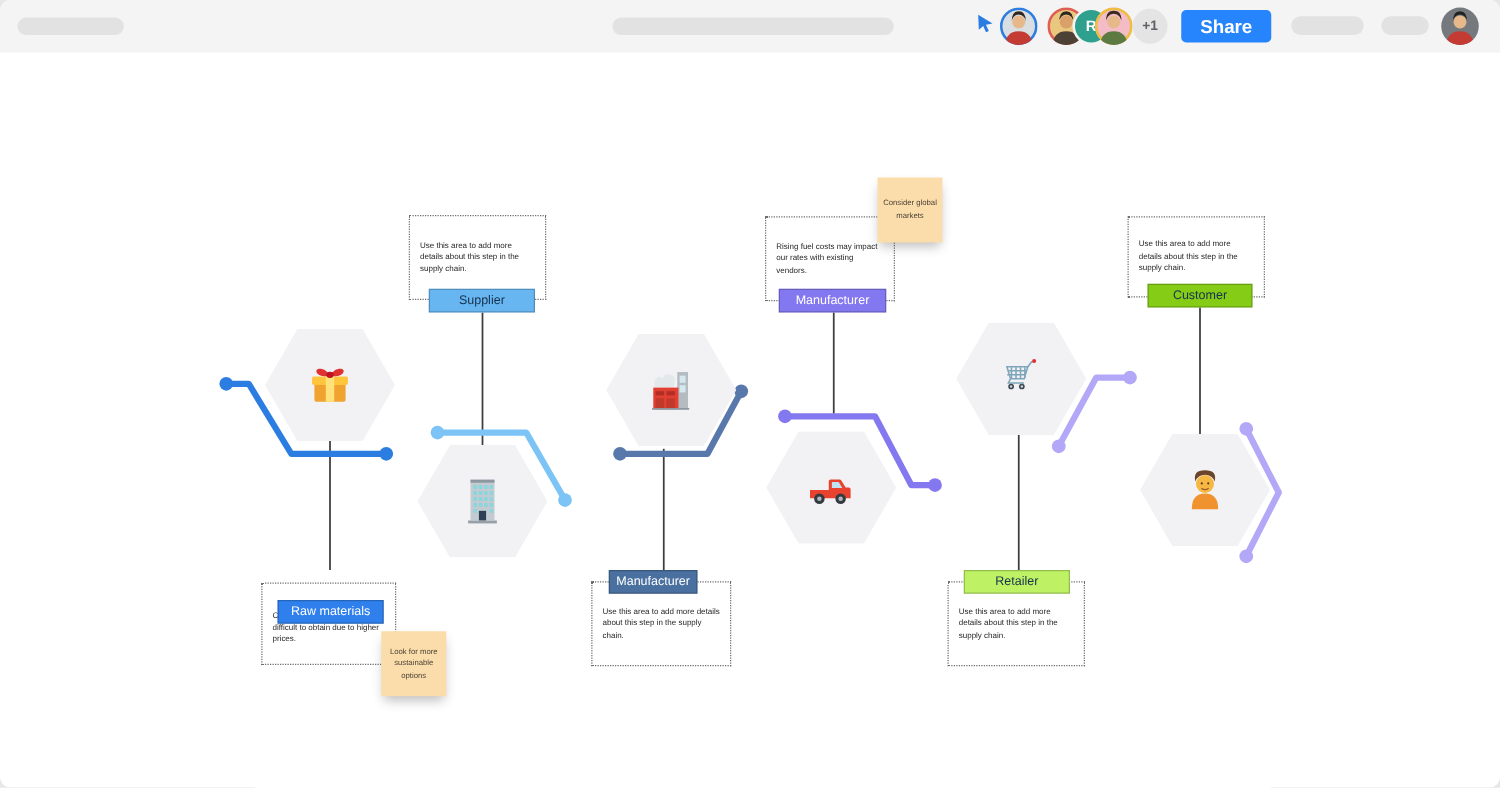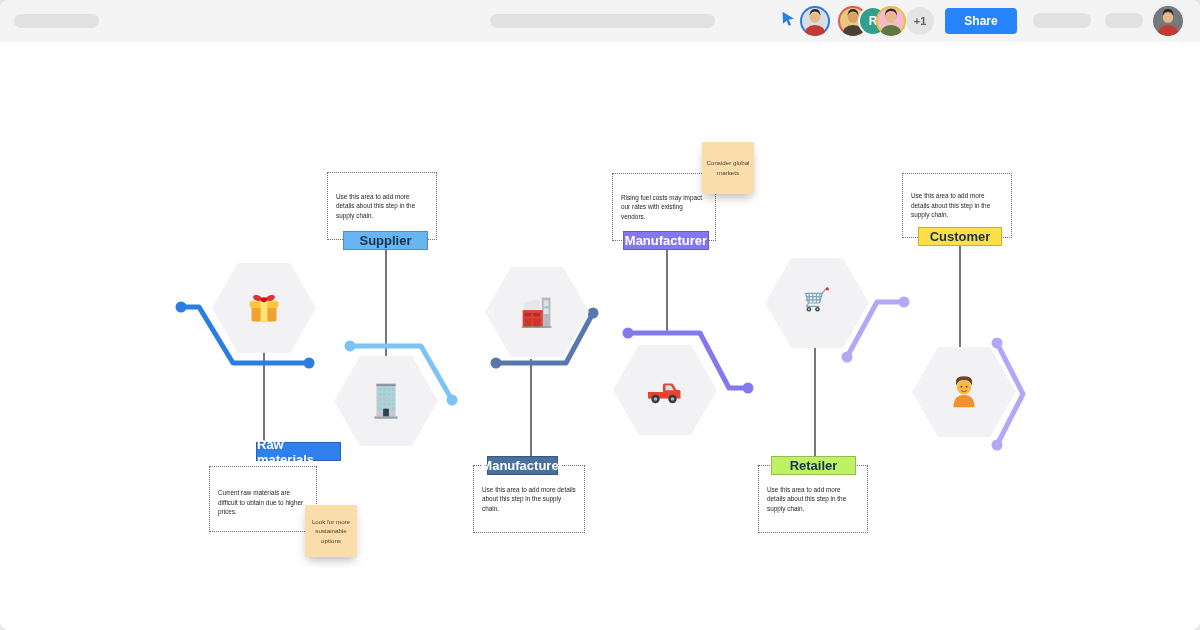--- a/index.html
+++ b/index.html
@@ -1,21 +1,21 @@
 <!DOCTYPE html>
 <html><head>
 <meta charset="utf-8">
 <style>
   html,body{margin:0;padding:0;background:#e7e7e7;font-family:"Liberation Sans","DejaVu Sans",sans-serif;}
   .app{position:relative;width:1200px;height:630px;background:#fff;border-radius:9px;overflow:hidden;}
   
   .topbar{position:absolute;left:0;top:0;width:1200px;height:42px;background:#f4f4f5;border-bottom:1px solid #e9e9e9;}
   .pill{position:absolute;background:#e2e2e2;border-radius:999px;}
   .share-btn{position:absolute;left:945px;top:8px;width:72px;height:26px;border-radius:4px;
-    color:#fff;font-weight:700;font-size:12px;display:flex;align-items:center;justify-content:center;cursor:pointer;}
+    color:#fff;font-weight:700;font-size:15px;display:flex;align-items:center;justify-content:center;cursor:pointer;}
   .avatar{position:absolute;border-radius:50%;overflow:hidden;box-sizing:border-box;}
   .avatar svg{display:block;width:100%;height:100%;}
   .ring{box-shadow:0 0 0 2px var(--ring) inset;}
   .badge-circle{position:absolute;border-radius:50%;background:#e4e4e4;color:#5f6368;font-size:11px;
     display:flex;align-items:center;justify-content:center;font-weight:600;}
   .initial-avatar{position:absolute;border-radius:50%;background:#2fa08e;color:#fff;font-weight:700;font-size:12px;
     display:flex;align-items:center;justify-content:center;box-shadow:0 0 0 2px #f4f4f5;}
   
   .header-actions{position:absolute;left:1008px;top:55px;display:flex;gap:7px;}
   .hbtn{position:relative;width:30px;height:30px;background:#fff;border:1px solid #ececec;border-radius:7px;
@@ -28,21 +28,21 @@
   .tool{width:24px;height:24px;display:flex;align-items:center;justify-content:center;cursor:pointer;border-radius:4px;}
   
   .canvas{position:absolute;left:0;top:42px;width:1200px;height:588px;background:#fff;}
   .layer-svg{position:absolute;left:0;top:0;z-index:1;}
   .hex{position:absolute;width:104px;height:90px;background:#f2f2f5;z-index:2;
     clip-path:polygon(0% 50%,25% 0%,75% 0%,100% 50%,75% 100%,25% 100%);
     display:flex;align-items:center;justify-content:center;}
   .note-box{position:absolute;border:1px dotted #6f6f6f;z-index:2;display:flex;align-items:center;box-sizing:border-box;padding:4px 8px;}
   .note-box span{font-size:6.4px;line-height:1.5;color:#1f1f1f;}
   .stage-label{position:absolute;height:19px;z-index:3;display:flex;align-items:center;justify-content:center;
-    font-size:13px;font-weight:700;border:1px solid rgba(0,0,0,.22);box-sizing:border-box;}
+    font-size:10px;font-weight:400;border:1px solid rgba(0,0,0,.22);box-sizing:border-box;text-align:right;}
   .sticky{position:absolute;width:52px;height:52px;z-index:4;display:flex;align-items:center;justify-content:center;
     text-align:center;padding:3px;box-sizing:border-box;font-size:6.2px;line-height:1.55;color:#4a4234;
     box-shadow:0 5px 9px -2px rgba(0,0,0,.28);}
 </style>
 </head>
 <body>
 
 <div class="app">
 
   <div class="topbar">
@@ -386,26 +386,26 @@
     <div class="note-box" style="left:612px;top:131px;width:104px;height:68px;">
       <span>Rising fuel costs may impact our rates with existing vendors.</span>
     </div>
     <div class="note-box" style="left:758px;top:423px;width:110px;height:68px;">
       <span>Use this area to add more details about this step in the supply chain.</span>
     </div>
     <div class="note-box" style="left:902px;top:131px;width:110px;height:65px;">
       <span>Use this area to add more details about this step in the supply chain.</span>
     </div>
 
-    <div class="stage-label" style="left: 222px; top: 400px; width: 85px; background: rgb(47, 128, 237); color: rgb(255, 255, 255); margin-left: 34px;">Raw materials</div>
+    <div class="stage-label" style="left: 222px; top: 438px; width: 85px; background: rgb(47, 128, 237); color: rgb(255, 255, 255);">Raw materials</div>
     <div class="stage-label" style="left: 343px; top: 189px; width: 85px; background: rgb(103, 182, 242); color: rgb(22, 50, 77);">Supplier</div>
     <div class="stage-label" style="left: 487px; top: 414px; width: 71px; background: rgb(73, 112, 159); color: rgb(255, 255, 255);">Manufacturer</div>
     <div class="stage-label" style="left: 623px; top: 189px; width: 86px; background: rgb(132, 120, 240); color: rgb(255, 255, 255);">Manufacturer</div>
     <div class="stage-label" style="left: 771px; top: 414px; width: 85px; background: #bef264; color: rgb(22, 50, 77);">Retailer</div>
-    <div class="stage-label" style="left: 918px; top: 185px; width: 84px; background: #fde047; color: rgb(22, 50, 77);">Customer</div>
+    <div class="stage-label" style="left: 918px; top: 185px; width: 84px; background: #84cc16; color: rgb(22, 50, 77);">Customer</div>
 
     <div class="sticky" style="left: 702px; top: 100px; background: rgb(251, 220, 171);">
       <span>Consider global markets</span>
     </div>
     <div class="sticky" style="left: 305px; top: 463px; background: rgb(251, 220, 171);">
       <span>Look for more sustainable options</span>
     </div>
 
   </div>
 </div>

